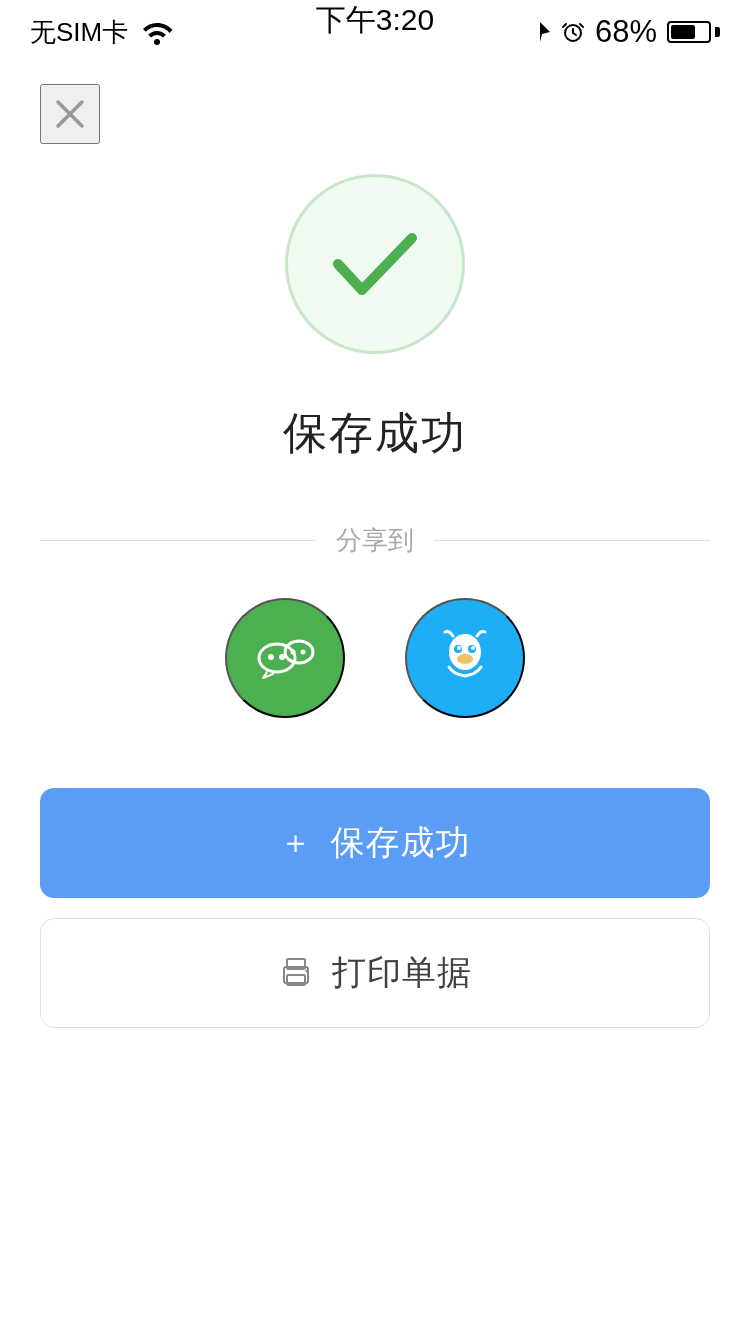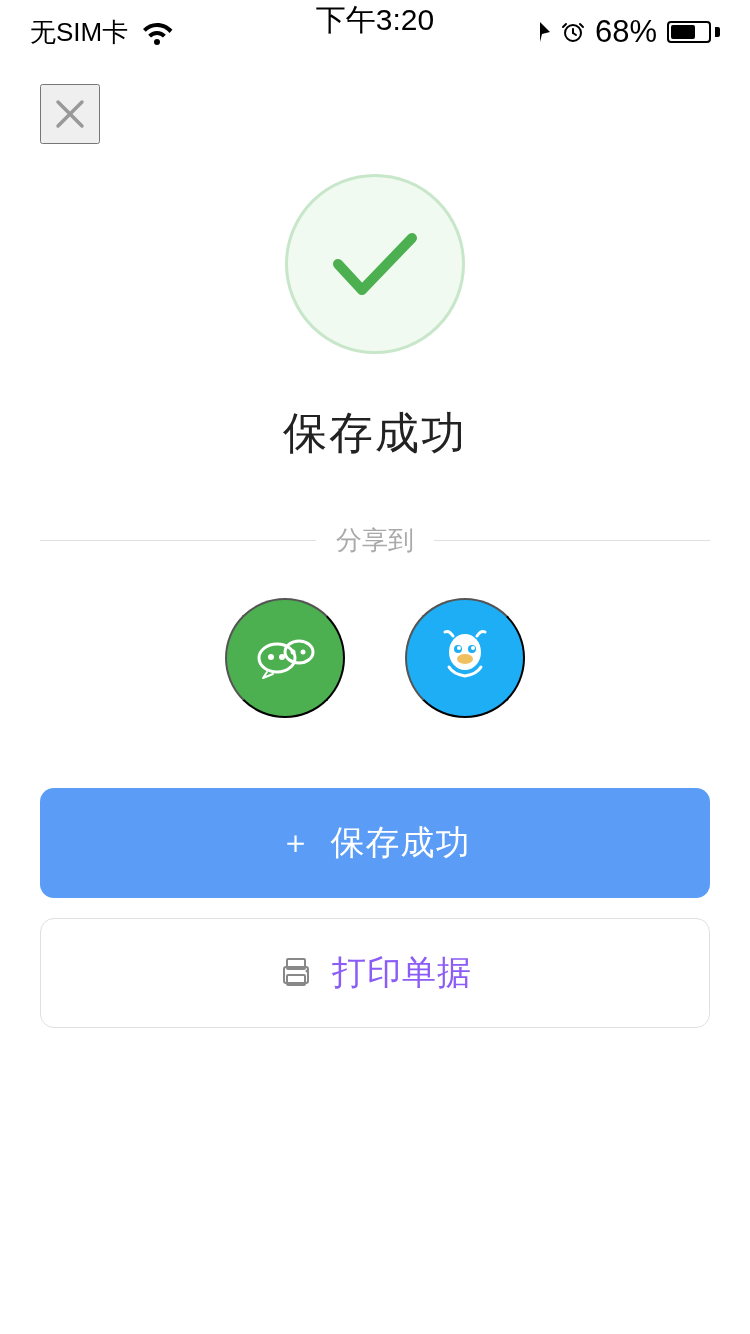--- a/index.html
+++ b/index.html
@@ -164,21 +164,21 @@
       cursor: pointer;
       font-family: inherit;
       letter-spacing: 1px;
     }
     .btn-primary {
       background: #5b9cf6;
       color: #fff;
     }
     .btn-secondary {
       background: #fff;
-      color: #8b5cf6;
+      color: #404040;
       border: 1px solid #e0e0e0;
     }
     .btn-icon {
       font-size: 32px;
     }
 
     
     .battery {
       display: flex;
       align-items: center;

